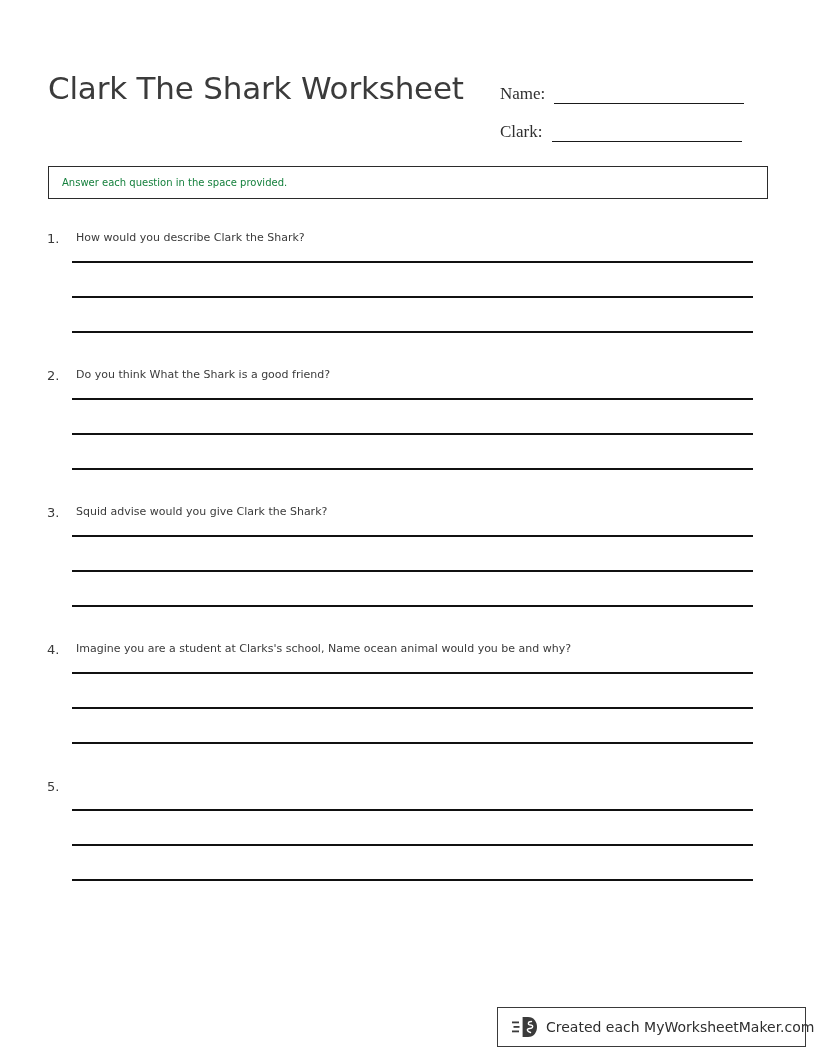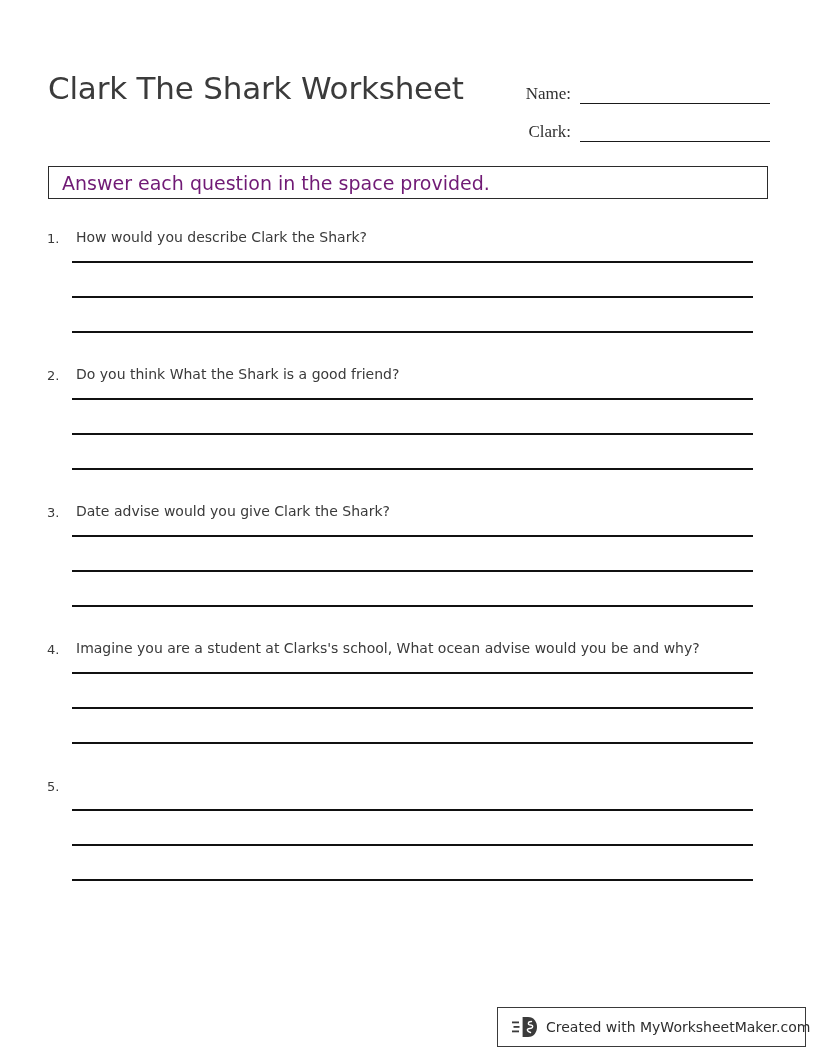--- a/index.html
+++ b/index.html
@@ -48,21 +48,20 @@
 
   .name-date-block {
     position: absolute;
     left: 500px;
     top: 0;
     width: 270px;
   }
   .nd-row {
     display: flex;
     align-items: flex-end;
-    justify-content: flex-end;
     height: 38px;
   }
   .nd-label {
     font-family: "Liberation Serif", serif;
     font-size: 17px;
     color: #2f2f2f;
     line-height: 1;
     padding-bottom: 2px;
     white-space: nowrap;
   }
@@ -81,22 +80,22 @@
     width: 720px;
     height: 33px;
     box-sizing: border-box;
     border: 1.2px solid #2b2b2b;
     background: #ffffff;
     display: flex;
     align-items: center;
   }
   .instructions-text {
     padding-left: 13px;
-    font-size: 19px;
-    color: #701a75;
+    font-size: 10px;
+    color: #15803d;
     font-family: "DejaVu Sans", sans-serif;
   }
 
   
   .questions {
     position: absolute;
     left: 0;
     top: 228px;
     width: 816px;
   }
@@ -115,21 +114,21 @@
     width: 29px;
     flex: 0 0 29px;
     font-size: 13px;
     color: #3a3a3a;
     font-family: "DejaVu Sans", sans-serif;
     line-height: 19px;
     padding-top: 1px;
   }
   .q-text {
     flex: 1 1 auto;
-    font-size: 14px;
+    font-size: 11px;
     color: #3a3a3a;
     font-family: "DejaVu Sans", sans-serif;
     line-height: 19px;
   }
   .answer-lines {
     position: relative;
     margin-top: 13px;
   }
   .answer-line {
     margin-left: 72px;
@@ -213,32 +212,32 @@
         </div>
         <div class="answer-lines">
           <div class="answer-line"></div>
           <div class="answer-line"></div>
           <div class="answer-line"></div>
         </div>
       </div>
       <div class="question-block" style="margin-bottom: 32px;">
         <div class="q-head">
           <div class="q-number">3.</div>
-          <div class="q-text">Date advise would you give Clark the Shark?</div>
+          <div class="q-text">Squid advise would you give Clark the Shark?</div>
         </div>
         <div class="answer-lines">
           <div class="answer-line"></div>
           <div class="answer-line"></div>
           <div class="answer-line"></div>
         </div>
       </div>
       <div class="question-block" style="margin-bottom: 32px;">
         <div class="q-head">
           <div class="q-number">4.</div>
-          <div class="q-text">Imagine you are a student at Clarks's school, What ocean advise would you be and why?</div>
+          <div class="q-text">Imagine you are a student at Clarks's school, Name ocean animal would you be and why?</div>
         </div>
         <div class="answer-lines">
           <div class="answer-line"></div>
           <div class="answer-line"></div>
           <div class="answer-line"></div>
         </div>
       </div>
       <div class="question-block" style="margin-bottom: 0px;">
         <div class="q-head">
           <div class="q-number">5.</div>
@@ -253,16 +252,16 @@
 
   <div class="footer-badge">
     <svg class="footer-logo" viewBox="0 0 26 24">
       <rect x="0" y="6.5" width="7" height="1.8" fill="#3a3a3a"></rect>
       <rect x="1.5" y="11" width="6" height="1.8" fill="#3a3a3a"></rect>
       <rect x="0" y="15.5" width="7" height="1.8" fill="#3a3a3a"></rect>
       <path d="M10 2 L16 2 C22 2 25 7 25 12 C25 17 22 22 16 22 L10 22 Z" fill="#3a3a3a"></path>
       <path d="M19.5 6.5 C15.5 6.5 15.5 10 18.5 10 C21.5 10 21.5 13.5 17.5 13.5 C14.5 13.5 14.5 16.5 18.5 17.5" fill="none" stroke="#ffffff" stroke-width="1.4" stroke-linecap="round"></path>
       <path d="M10 2 L10 22" stroke="#ffffff" stroke-width="1.2"></path>
     </svg>
-    <span class="footer-text">Created with MyWorksheetMaker.com</span>
+    <span class="footer-text">Created each MyWorksheetMaker.com</span>
   </div>
 
 </div>
 
 </body></html>

